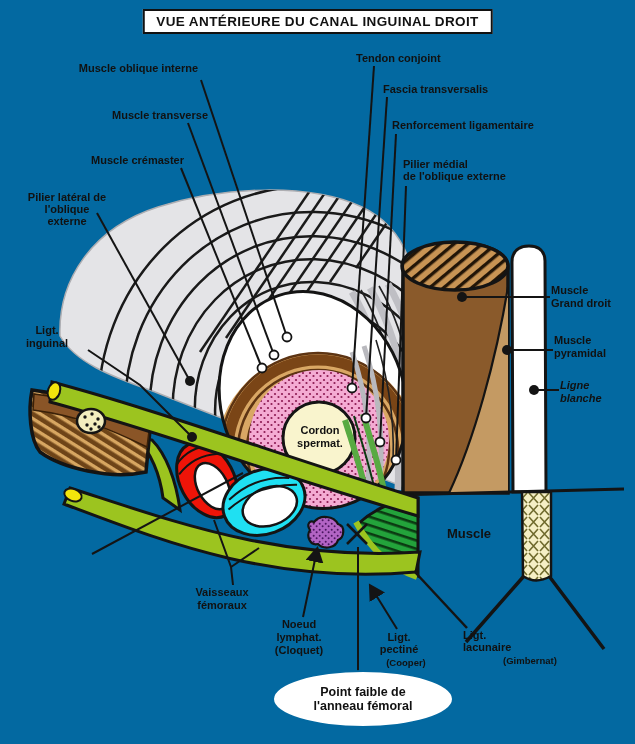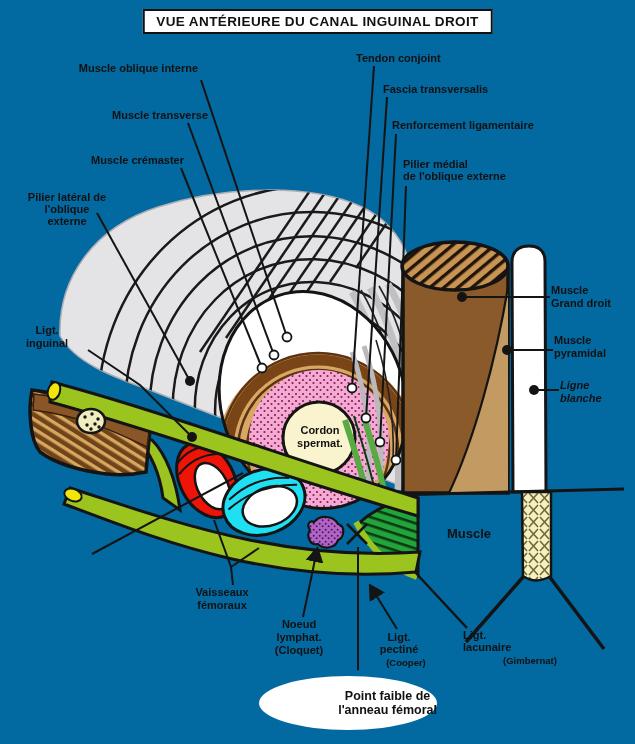--- a/index.html
+++ b/index.html
@@ -6,23 +6,23 @@
   .stage{position:relative;width:635px;height:744px;background:#0369a1;overflow:hidden;
          font-family:"Liberation Sans",sans-serif;}
   svg{position:absolute;left:0;top:0;}
   .lbl{position:absolute;font-weight:bold;font-size:11px;line-height:13px;color:#111;
        white-space:pre-line;}
   .lh12{line-height:12px;}
   .sub{font-size:9.5px;}
   .title-box{position:absolute;left:50%;top:9px;transform:translateX(-50%);
        border:2px solid #111;background:#fff;padding:3px 12px;font-weight:bold;
        font-size:13.5px;letter-spacing:.4px;white-space:nowrap;color:#111;}
-  .oval{position:absolute;left:253px;top:670px;width:178px;height:54px;
-       border:6px solid #0369a1;border-radius:50%;display:flex;align-items:center;
-       justify-content:flex-end;text-align:center;background:#fff;}
+  .oval{position:absolute;left:272px;top:670px;width:178px;height:54px;
+       border:2px solid #0369a1;border-radius:50%;display:flex;align-items:center;
+       justify-content:center;text-align:center;background:#fff;}
   .oval .lbl{position:static;font-size:12.5px;line-height:14px;}
   .tc{text-align:center;}
   .tr{text-align:right;}
 </style>
 </head>
 <body>
 
 <div class="stage">
 
 <svg width="635" height="744" viewBox="0 0 635 744">

